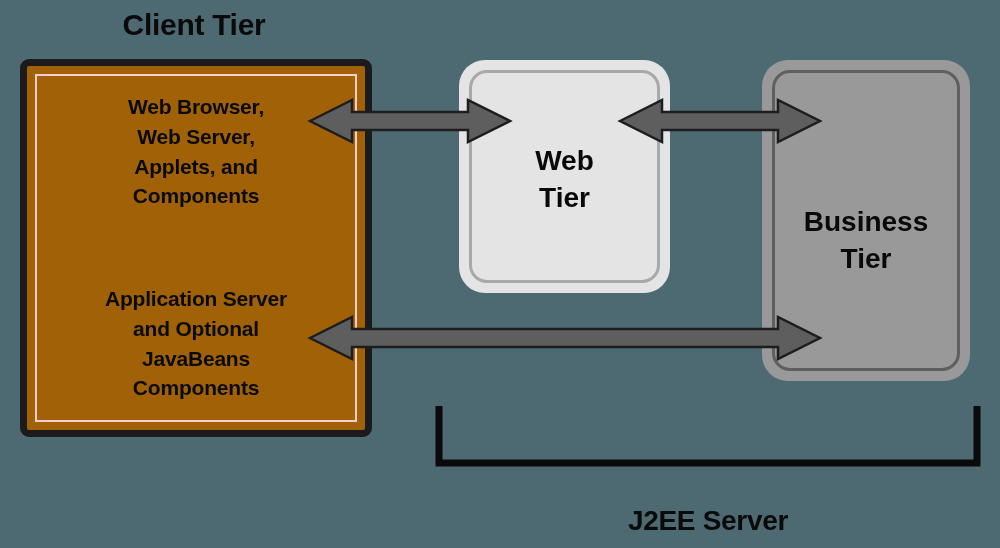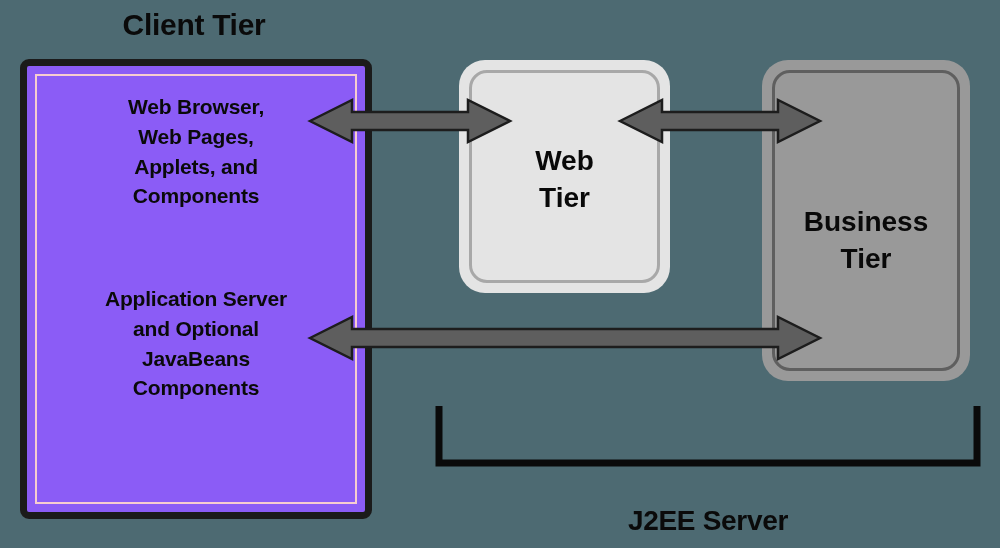--- a/index.html
+++ b/index.html
@@ -30,22 +30,22 @@
     text-align: center;
     font-size: 30px;
     font-weight: bold;
     color: #0a0a0a;
     letter-spacing: -0.3px;
   }
   #client-tier-box {
     left: 20px;
     top: 59px;
     width: 352px;
-    height: 460px;
-    background: #8b5cf6;
+    height: 378px;
+    background: #a16207;
     border: 7px solid #1b1b1b;
     border-radius: 9px;
     box-sizing: border-box;
   }
   #client-tier-inner-border {
     left: 8px;
     top: 8px;
     right: 8px;
     bottom: 8px;
     border: 2px solid #f7cdd0;
@@ -163,21 +163,21 @@
 
 <div id="stage">
 
   <div class="abs" id="client-tier-title">Client Tier</div>
 
   <div class="abs" id="client-tier-box">
     <div class="abs" id="client-tier-inner-border"></div>
 
     <div class="abs client-text-block" id="client-text-top">
       <div>Web Browser,</div>
-      <div>Web Pages,</div>
+      <div>Web Server,</div>
       <div>Applets, and</div>
       <div>Components</div>
     </div>
 
     <div class="abs client-text-block" id="client-text-bottom">
       <div>Application Server</div>
       <div>and Optional</div>
       <div>JavaBeans</div>
       <div>Components</div>
     </div>

